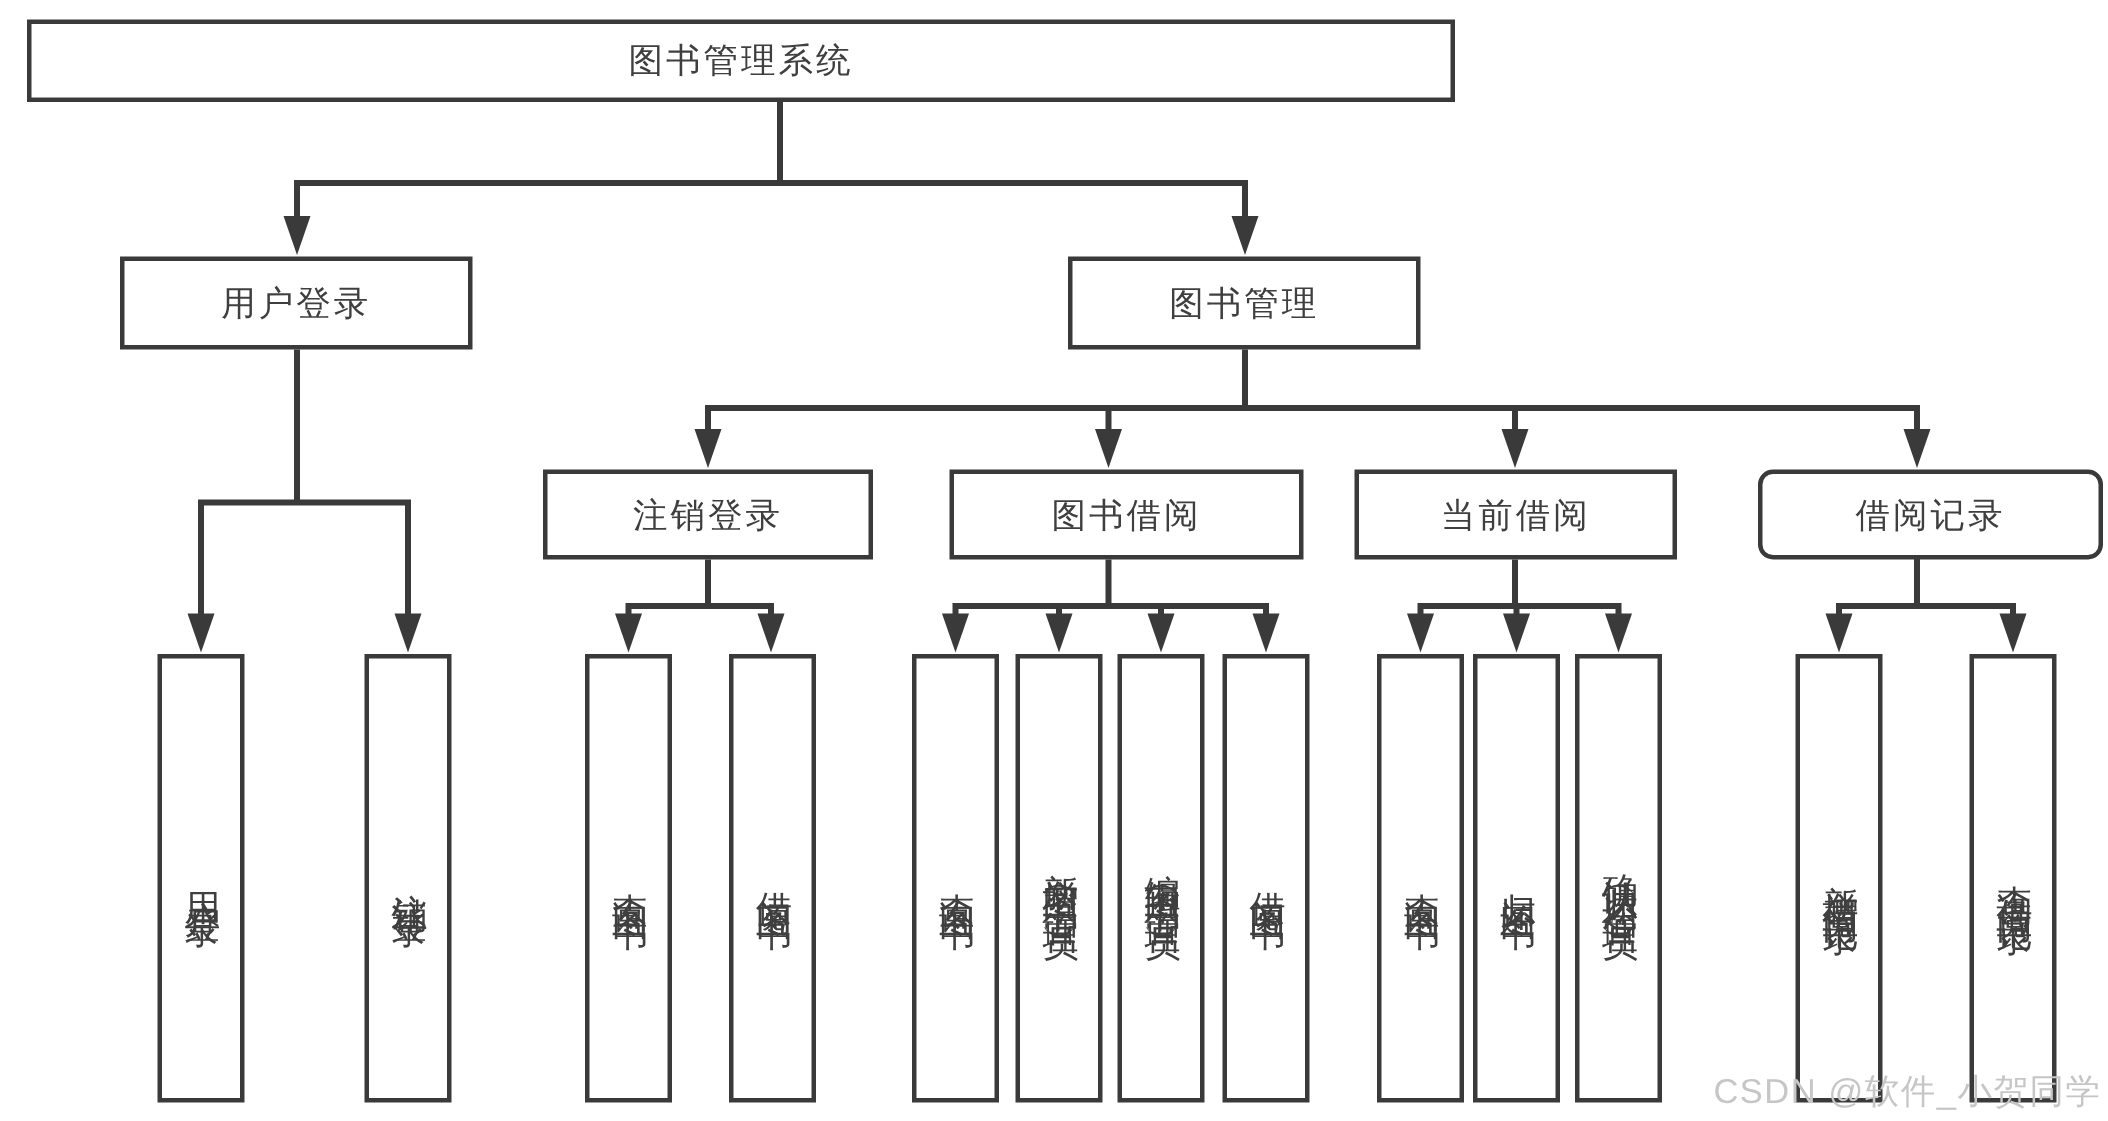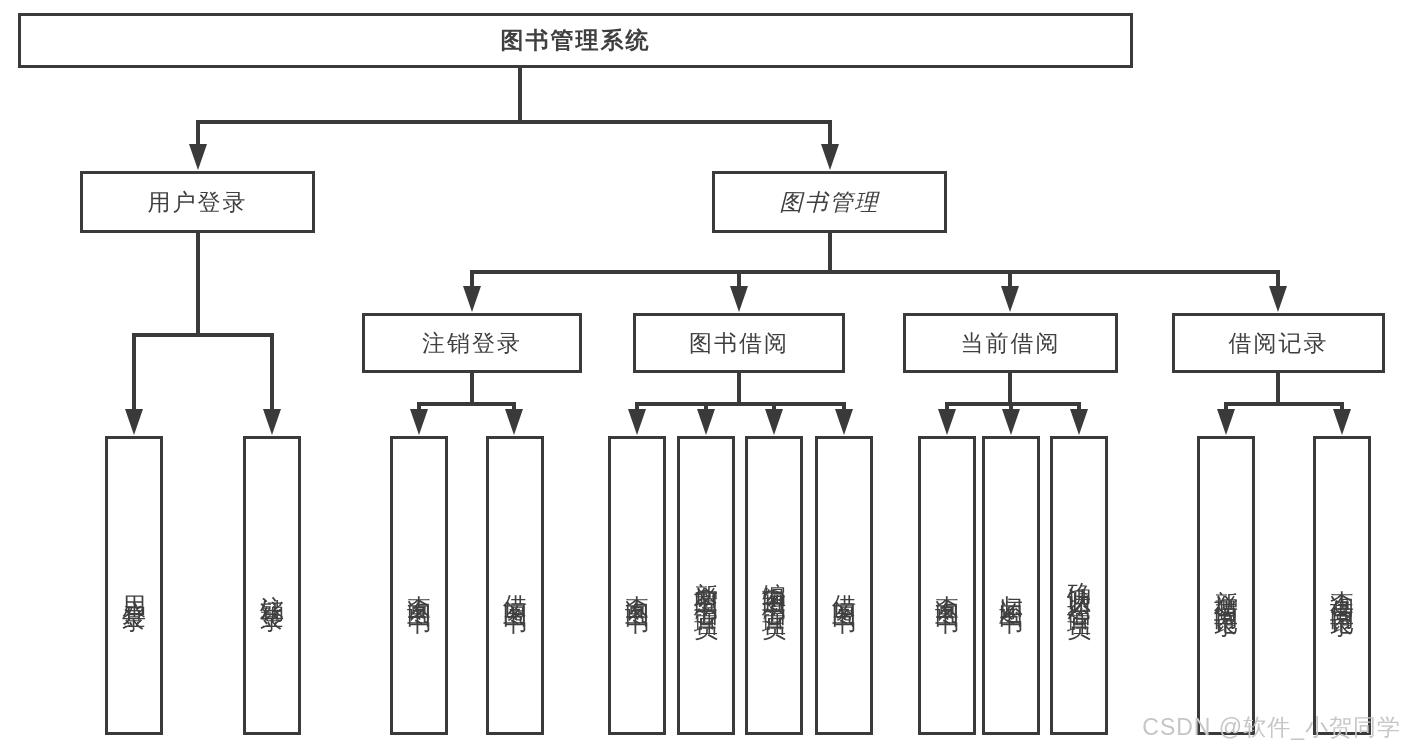--- a/index.html
+++ b/index.html
@@ -110,29 +110,29 @@
       <polygon points="765,409 783,409 774,435"></polygon>
       <polygon points="835,409 853,409 844,435"></polygon>
       <polygon points="938,409 956,409 947,435"></polygon>
       <polygon points="1002,409 1020,409 1011,435"></polygon>
       <polygon points="1070,409 1088,409 1079,435"></polygon>
       <polygon points="1217,409 1235,409 1226,435"></polygon>
       <polygon points="1333,409 1351,409 1342,435"></polygon>
     </g>
   </svg>
 
-  <div class="box h" style="left:18px; top:13px; width:1115px; height:55px;font-weight:bold;">图书管理系统</div>
+  <div class="box h" style="left:18px; top:13px; width:952px; height:55px;">图书管理系统</div>
 
   <div class="box h" style="left:80px; top:171px; width:235px; height:62px;">用户登录</div>
-  <div class="box h" style="left:712px; top:171px; width:235px; height:62px;font-style:italic;">图书管理</div>
+  <div class="box h" style="left:712px; top:171px; width:235px; height:62px;">图书管理</div>
 
   <div class="box h" style="left:362px; top:313px; width:220px; height:60px;">注销登录</div>
-  <div class="box h" style="left:633px; top:313px; width:212px; height:60px;">图书借阅</div>
+  <div class="box h" style="left:633px; top:313px; width:236px; height:60px;">图书借阅</div>
   <div class="box h" style="left:903px; top:313px; width:215px; height:60px;">当前借阅</div>
-  <div class="box h" style="left:1172px; top:313px; width:213px; height:60px;">借阅记录</div>
+  <div class="box h" style="left:1172px; top:313px; width:230px; height:60px;border-radius:10px;">借阅记录</div>
 
   <div class="box v" style="left:105px; top:436px; width:58px; height:299px;">用户登录</div>
   <div class="box v" style="left:243px; top:436px; width:58px; height:299px;">注销登录</div>
 
   <div class="box v" style="left:390px; top:436px; width:58px; height:299px;">查询图书</div>
   <div class="box v" style="left:486px; top:436px; width:58px; height:299px;">借阅图书</div>
 
   <div class="box v" style="left:608px; top:436px; width:58px; height:299px;">查询图书</div>
   <div class="box v" style="left:677px; top:436px; width:58px; height:299px;">新增图书（管理员）</div>
   <div class="box v" style="left:745px; top:436px; width:58px; height:299px;">编辑图书（管理员）</div>

